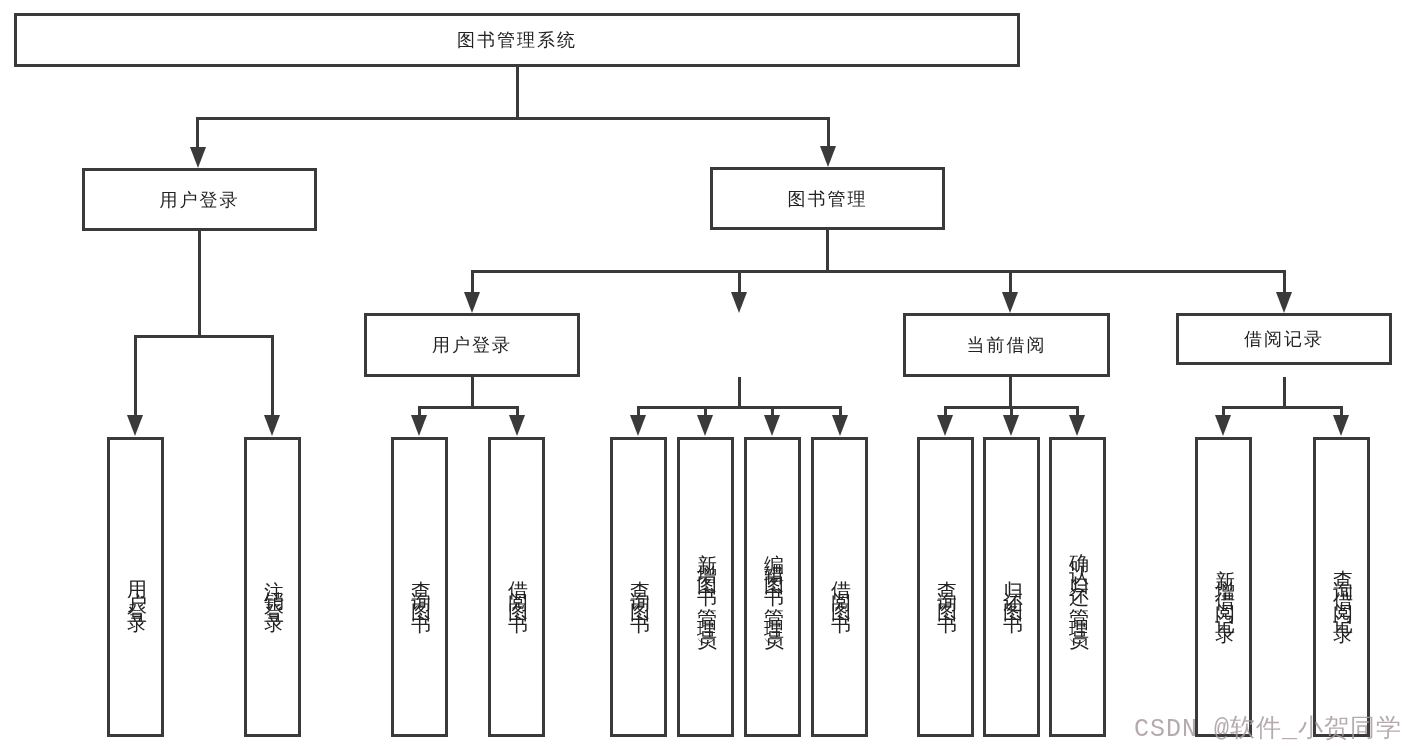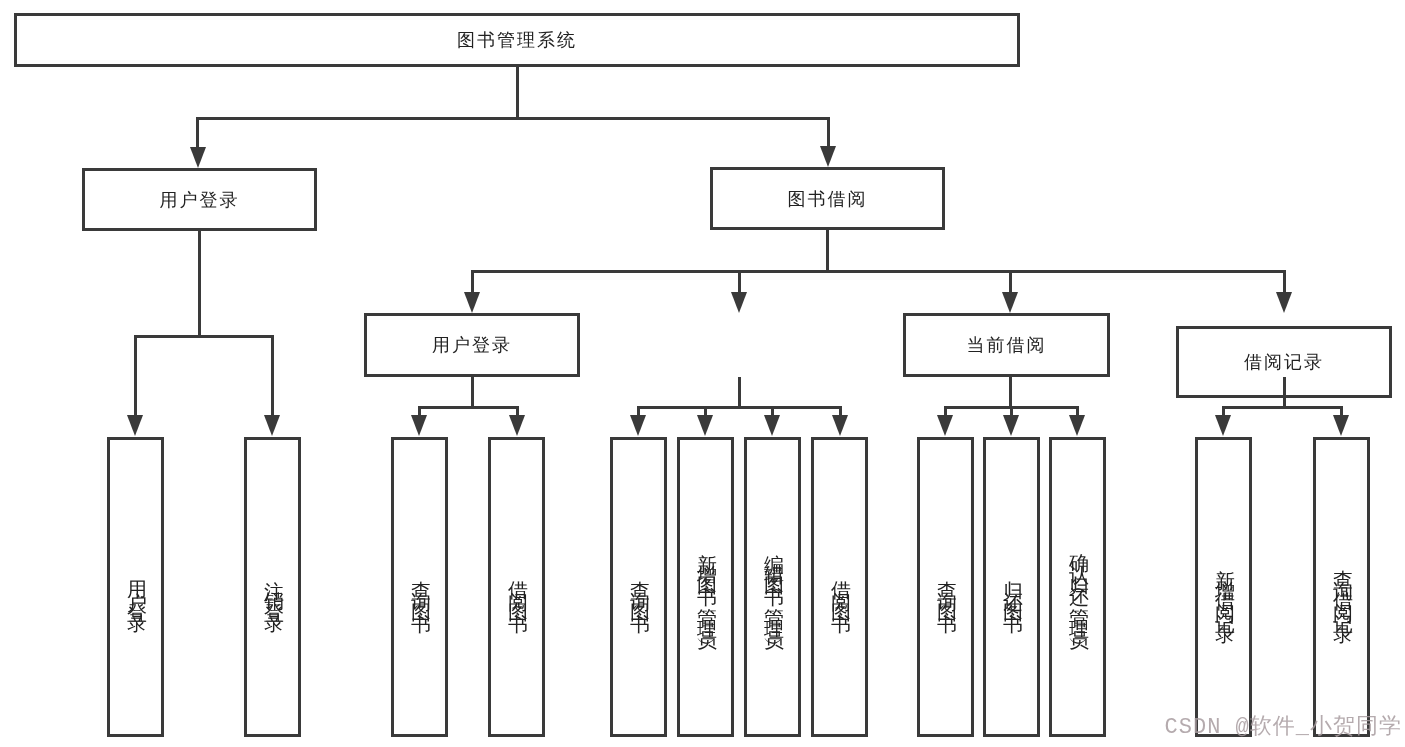--- a/index.html
+++ b/index.html
@@ -18,21 +18,21 @@
     letter-spacing:11px;line-height:1;white-space:nowrap;
   }
   .line{position:absolute;background:#3a3a3a;}
   .arrow{
     position:absolute;width:0;height:0;
     border-left:8px solid transparent;border-right:8px solid transparent;
     border-top:21px solid #3a3a3a;
   }
   .watermark{
     position:absolute;right:3px;top:711px;z-index:10;
-    font-size:22px;color:rgba(168,156,160,0.85);letter-spacing:1px;
+    font-size:25px;color:rgba(168,156,160,0.85);letter-spacing:1px;
   }
 </style>
 </head>
 <body>
 
 <div class="canvas">
 
   <div class="box" style="left:14px;top:13px;width:1006px;height:54px;">
     <span>图书管理系统</span>
   </div>
@@ -41,21 +41,21 @@
   <div class="line" style="left:196px;top:117px;width:634px;height:3px;"></div>
   <div class="line" style="left:196px;top:117px;width:3px;height:33px;"></div>
   <div class="line" style="left:827px;top:117px;width:3px;height:33px;"></div>
   <div class="arrow" style="left:190px;top:147px;"></div>
   <div class="arrow" style="left:820px;top:146px;"></div>
 
   <div class="box" style="left:82px;top:168px;width:235px;height:63px;">
     <span>用户登录</span>
   </div>
   <div class="box" style="left:710px;top:167px;width:235px;height:63px;">
-    <span>图书借阅</span>
+    <span>图书管理</span>
   </div>
 
   <div class="line" style="left:198px;top:231px;width:3px;height:107px;"></div>
   <div class="line" style="left:134px;top:335px;width:140px;height:3px;"></div>
   <div class="line" style="left:134px;top:335px;width:3px;height:82px;"></div>
   <div class="line" style="left:271px;top:335px;width:3px;height:82px;"></div>
   <div class="arrow" style="left:127px;top:415px;"></div>
   <div class="arrow" style="left:264px;top:415px;"></div>
 
   <div class="line" style="left:826px;top:230px;width:3px;height:42px;"></div>
@@ -68,21 +68,21 @@
   <div class="arrow" style="left:731px;top:292px;"></div>
   <div class="arrow" style="left:1002px;top:292px;"></div>
   <div class="arrow" style="left:1276px;top:292px;"></div>
 
   <div class="box" style="left:364px;top:313px;width:216px;height:64px;">
     <span>用户登录</span>
   </div>
   <div class="box" style="left:903px;top:313px;width:207px;height:64px;">
     <span>当前借阅</span>
   </div>
-  <div class="box" style="left:1176px;top:326px;width:216px;height:72px;">
+  <div class="box" style="left:1176px;top:313px;width:216px;height:52px;">
     <span>借阅记录</span>
   </div>
 
   <div class="line" style="left:471px;top:377px;width:3px;height:32px;"></div>
   <div class="line" style="left:418px;top:406px;width:101px;height:3px;"></div>
   <div class="line" style="left:418px;top:406px;width:3px;height:12px;"></div>
   <div class="line" style="left:516px;top:406px;width:3px;height:12px;"></div>
   <div class="arrow" style="left:411px;top:415px;"></div>
   <div class="arrow" style="left:509px;top:415px;"></div>
 

